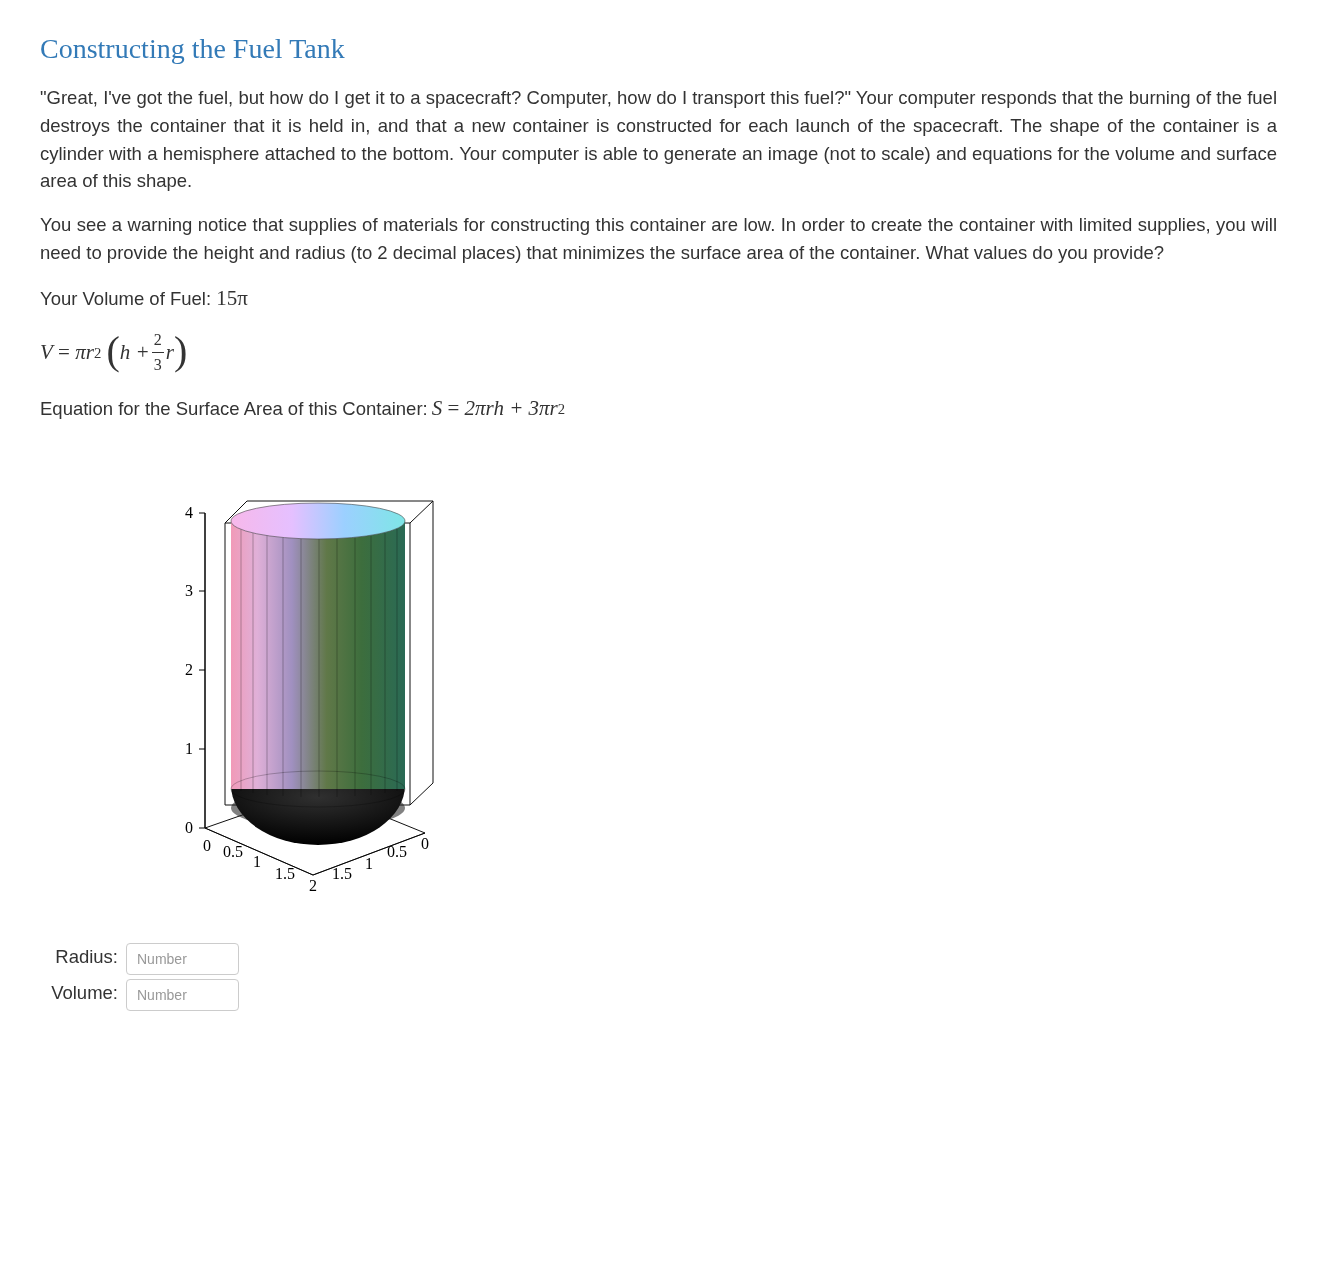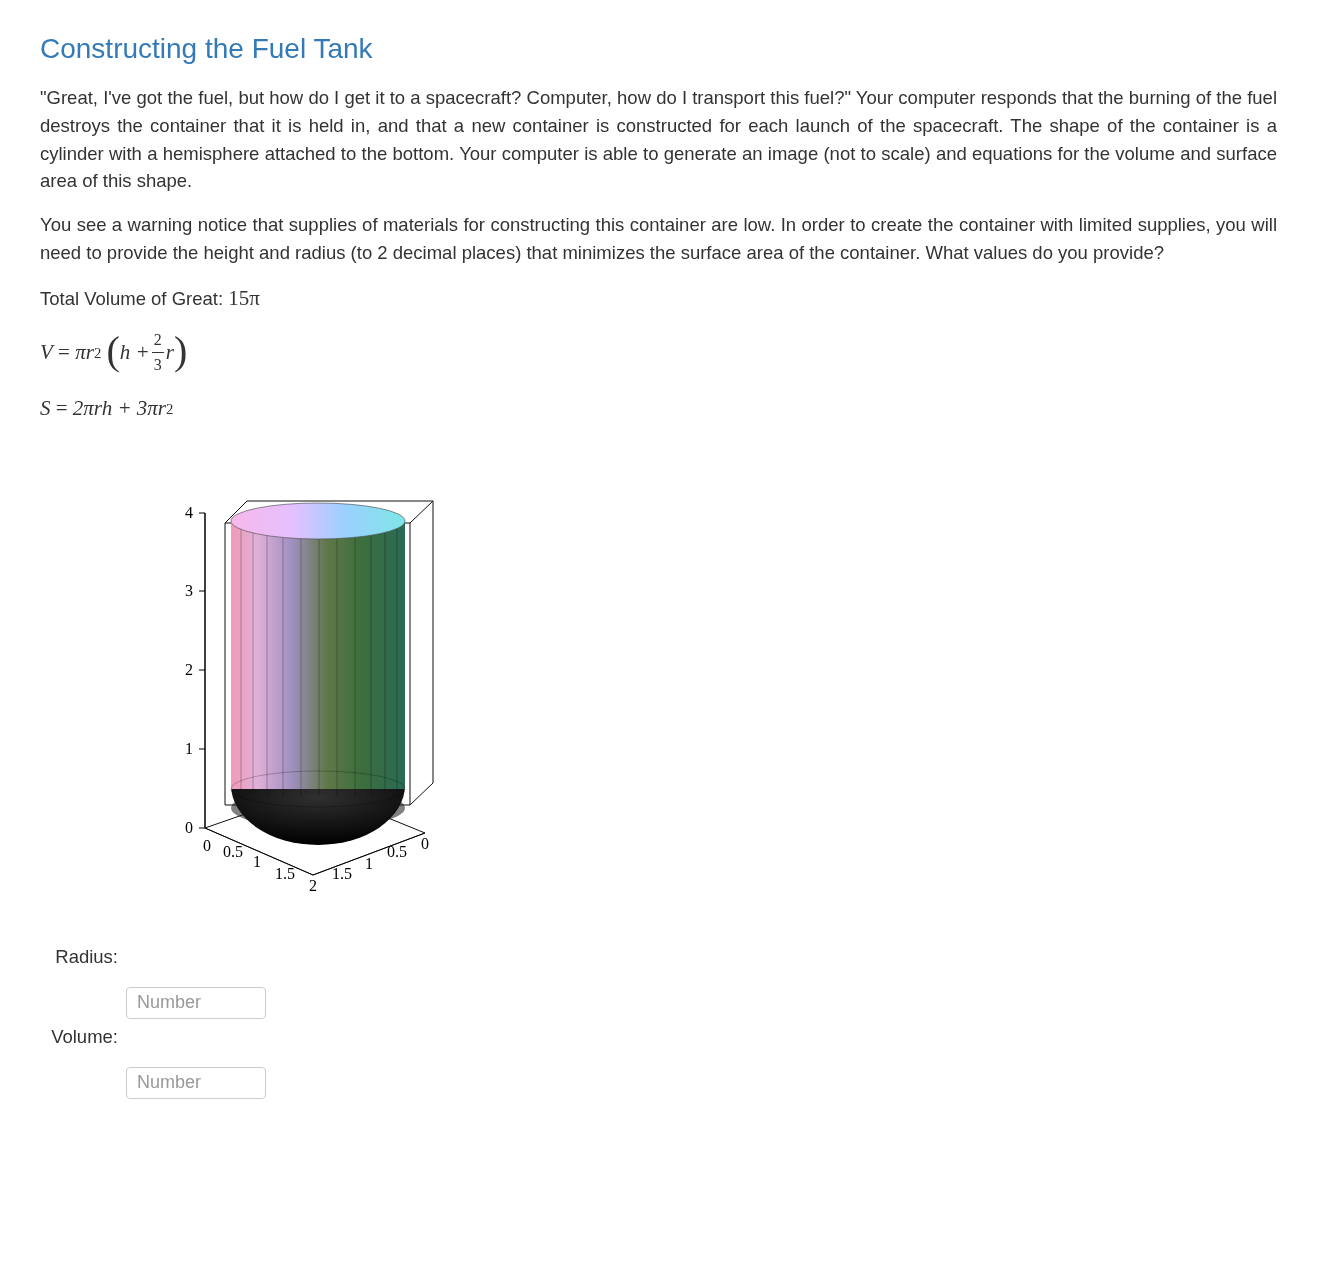--- a/index.html
+++ b/index.html
@@ -8,72 +8,73 @@
       margin:0;
       padding:28px 40px 48px 40px;
       font-size:18.5px;
       line-height:1.5;
     }
     h2{
       color:#337ab7;
       font-weight:500;
       font-size:28px;
       margin:0 0 14px 0;
+      font-family:Liberation Serif, serif;
     }
     p{margin:0 0 16px 0; text-align:justify;}
     .vol-line{margin:8px 0 14px 0;}
     .eq-line{margin:6px 0 16px 0; display:flex; align-items:center; flex-wrap:wrap;}
     .eq-line .lbl{margin-right:4px;}
     .math{font-family:Liberation Serif, serif; font-size:21px; display:inline-flex; align-items:center;}
     .mi{font-style:italic;}
     .frac{display:inline-flex; flex-direction:column; align-items:center; font-size:16px; vertical-align:middle; margin:0 2px;}
     .frac .num{border-bottom:1px solid #333; padding:0 2px;}
     .frac .den{padding:0 2px;}
     .big-paren{font-size:40px; font-weight:200; line-height:1; position:relative; top:-2px;}
     .sup{font-size:0.7em; vertical-align:super; line-height:0;}
 
     .figure-wrap{margin:58px 0 40px 105px; position:relative; width:310px; height:420px;}
 
     .input-group{display:flex; margin:4px 0;}
     .input-group label{width:78px; text-align:right; margin-right:8px; font-size:18.5px;}
     .input-group input{
-      width:140px; height:32px; border:1px solid #ccc;
-      border-radius:4px; padding:4px 10px; font-size:18px; color:#555;
+      width:113px; height:32px; border:1px solid #ccc;
+      border-radius:4px; padding:4px 10px; font-size:14px; color:#555;
       box-sizing:border-box;
-      margin-top:44px;
     }
     .input-group input::placeholder{color:#999;}
 
     
     .tick{font-family:"Times New Roman",serif; font-size:16px; fill:#000;}
   </style>
 </head>
 <body>
 
 <h2>Constructing the Fuel Tank</h2>
 
 <p>"Great, I've got the fuel, but how do I get it to a spacecraft? Computer, how do I transport this fuel?" Your computer responds that the burning of the fuel destroys the container that it is held in, and that a new container is constructed for each launch of the spacecraft. The shape of the container is a cylinder with a hemisphere attached to the bottom. Your computer is able to generate an image (not to scale) and equations for the volume and surface area of this shape.</p>
 <p>You see a warning notice that supplies of materials for constructing this container are low. In order to create the container with limited supplies, you will need to provide the height and radius (to 2 decimal places) that minimizes the surface area of the container. What values do you provide?</p>
 
 <div class="vol-line">
-  <span>Total Volume of Great: </span><span class="math">
+  <span>Your Volume of Fuel: </span><span class="math">
       <span>15π</span>
     </span>
 </div>
 
 <div class="eq-line">
   <span class="math">
     <span class="mi">V</span>&nbsp;=&nbsp;<span class="mi">πr</span><span class="sup">2</span>&nbsp;<span class="big-paren">(</span><span class="mi">h + </span><span class="frac">
         <span class="num">2</span>
         <span class="den">3</span>
       </span><span class="mi">r</span><span class="big-paren">)</span>
   </span>
 </div>
 
 <div class="eq-line">
+  <span class="lbl">Equation for the Surface Area of this Container: </span>
   <span class="math">
     <span class="mi">S</span>&nbsp;=&nbsp;<span class="mi">2πrh + 3πr</span><span class="sup">2</span>
   </span>
 </div>
 
 <div class="figure-wrap">
   <svg viewBox="0 0 310 420" width="310" height="420">
     <defs>
       <linearGradient id="topGrad" x1="0%" y1="0%" x2="100%" y2="0%">
         <stop offset="0%" stop-color="#f7b8ea"></stop>

